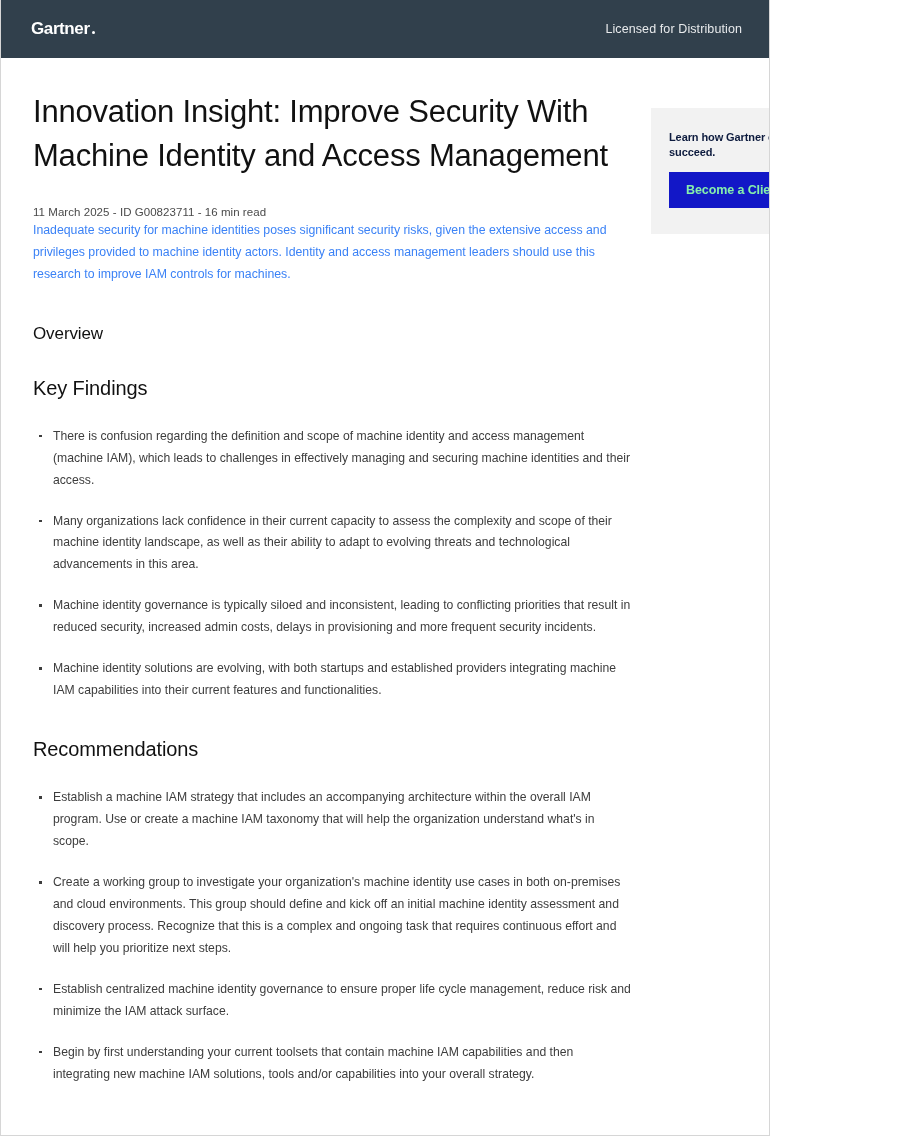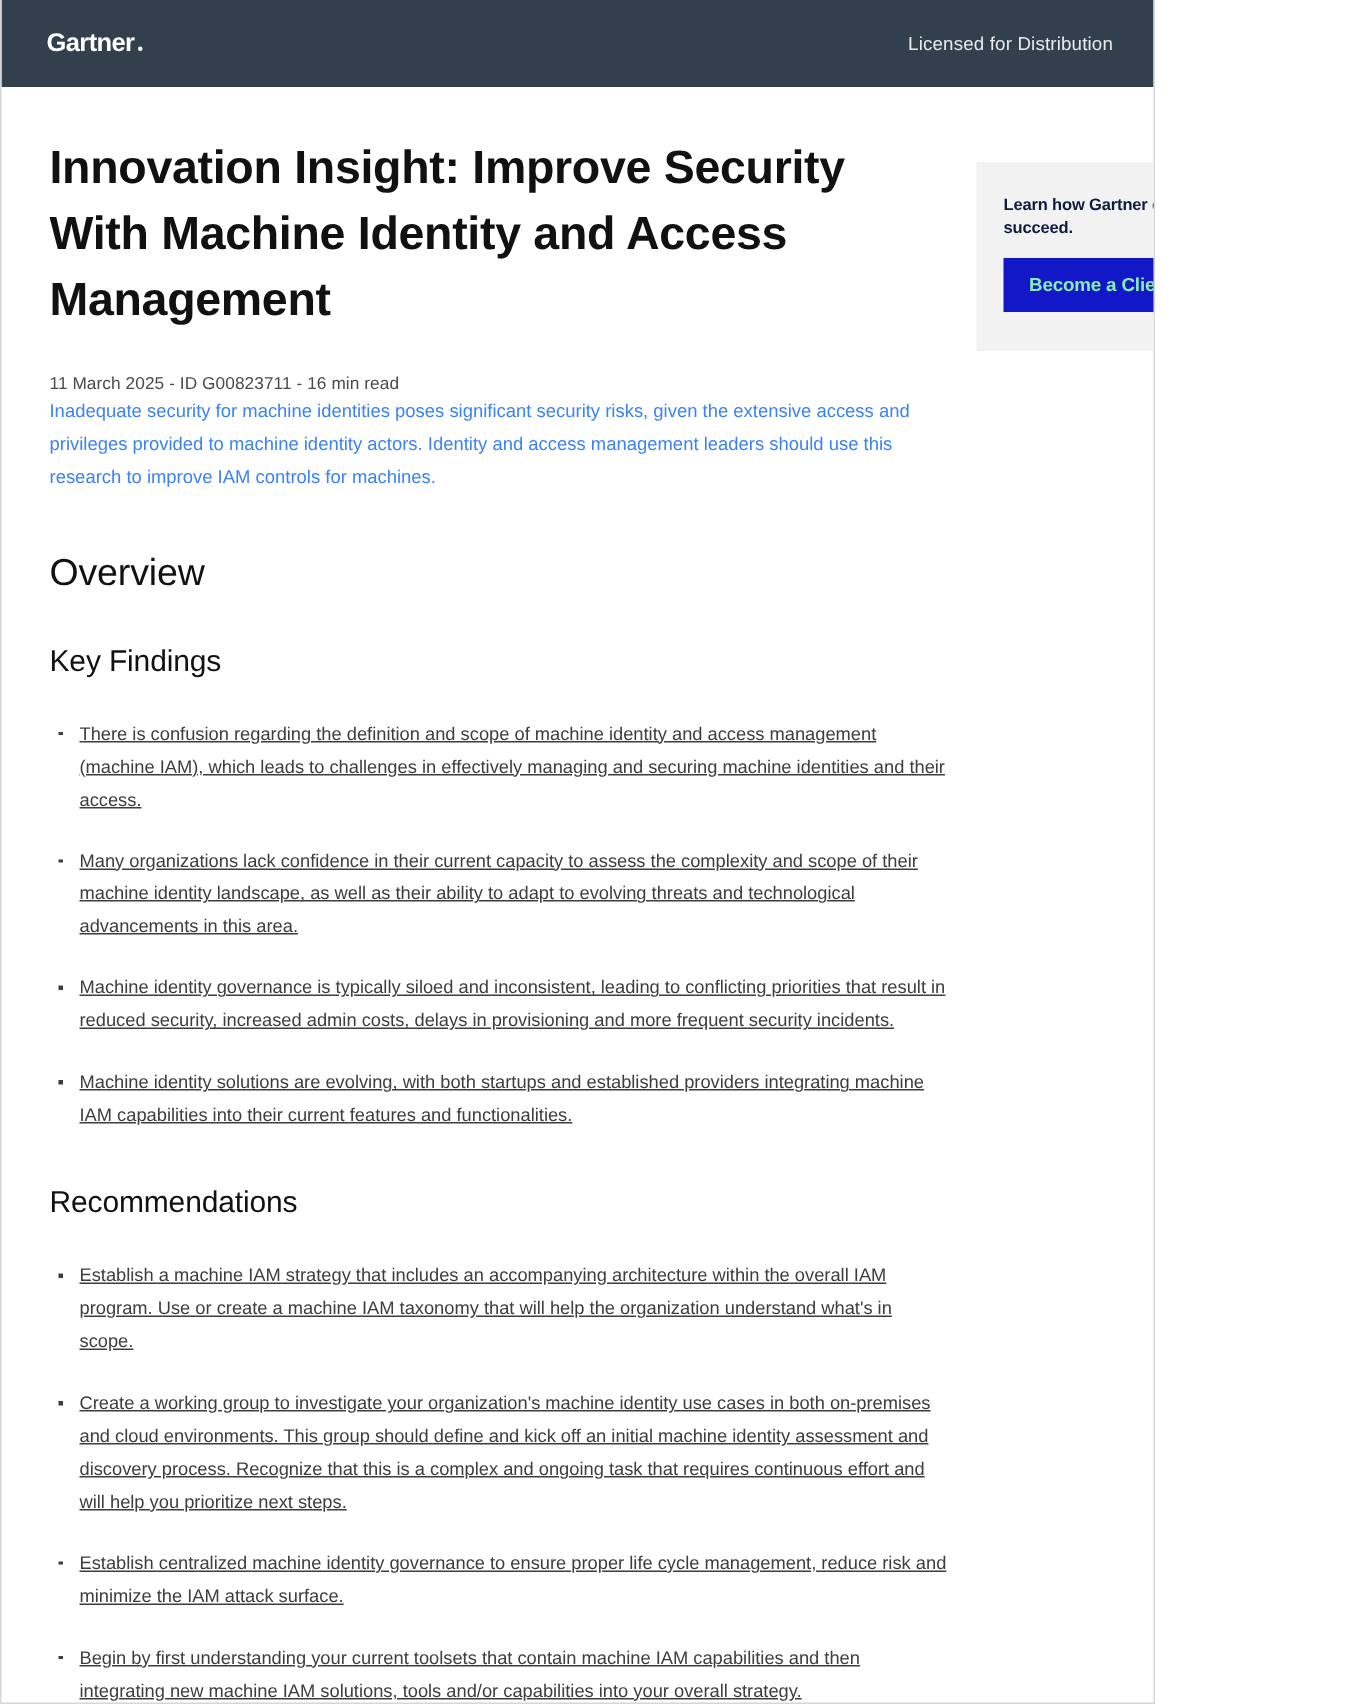--- a/index.html
+++ b/index.html
@@ -61,21 +61,21 @@
     padding: 32px 28px 0 32px;
     gap: 18px;
   }
 
   .main-col { width: 600px; flex: none; }
   .side-col { width: 228px; flex: none; padding-top: 18px; }
 
   
   .doc-title {
     font-size: 31px;
-    font-weight: bold;
+    font-weight: normal;
     line-height: 1.42;
     color: #111111;
     letter-spacing: -0.2px;
     margin-bottom: 28px;
   }
 
   .meta-line {
     font-size: 11.5px;
     color: #4a4a4a;
     margin-bottom: 2px;
@@ -91,21 +91,21 @@
 
   .abstract {
     font-size: 12.3px;
     line-height: 1.78;
     color: #3b82f6;
     margin-bottom: 38px;
   }
 
   
   .h-overview {
-    font-size: 25px;
+    font-size: 17px;
     font-weight: normal;
     color: #111111;
     letter-spacing: -0.1px;
     margin-bottom: 33px;
   }
 
   .h-section {
     font-size: 20px;
     font-weight: normal;
     color: #111111;
@@ -118,21 +118,20 @@
   
   ul.bullets { list-style: none; padding-left: 4px; }
 
   ul.bullets li {
     position: relative;
     padding-left: 16px;
     font-size: 12.2px;
     line-height: 1.80;
     color: #3d3d3d;
     margin-bottom: 19px;
-    text-decoration: underline;
   }
   ul.bullets li:last-child { margin-bottom: 0; }
 
   ul.bullets li::before {
     content: "";
     position: absolute;
     left: 2px;
     top: 9px;
     width: 2.5px;
     height: 2.5px;

